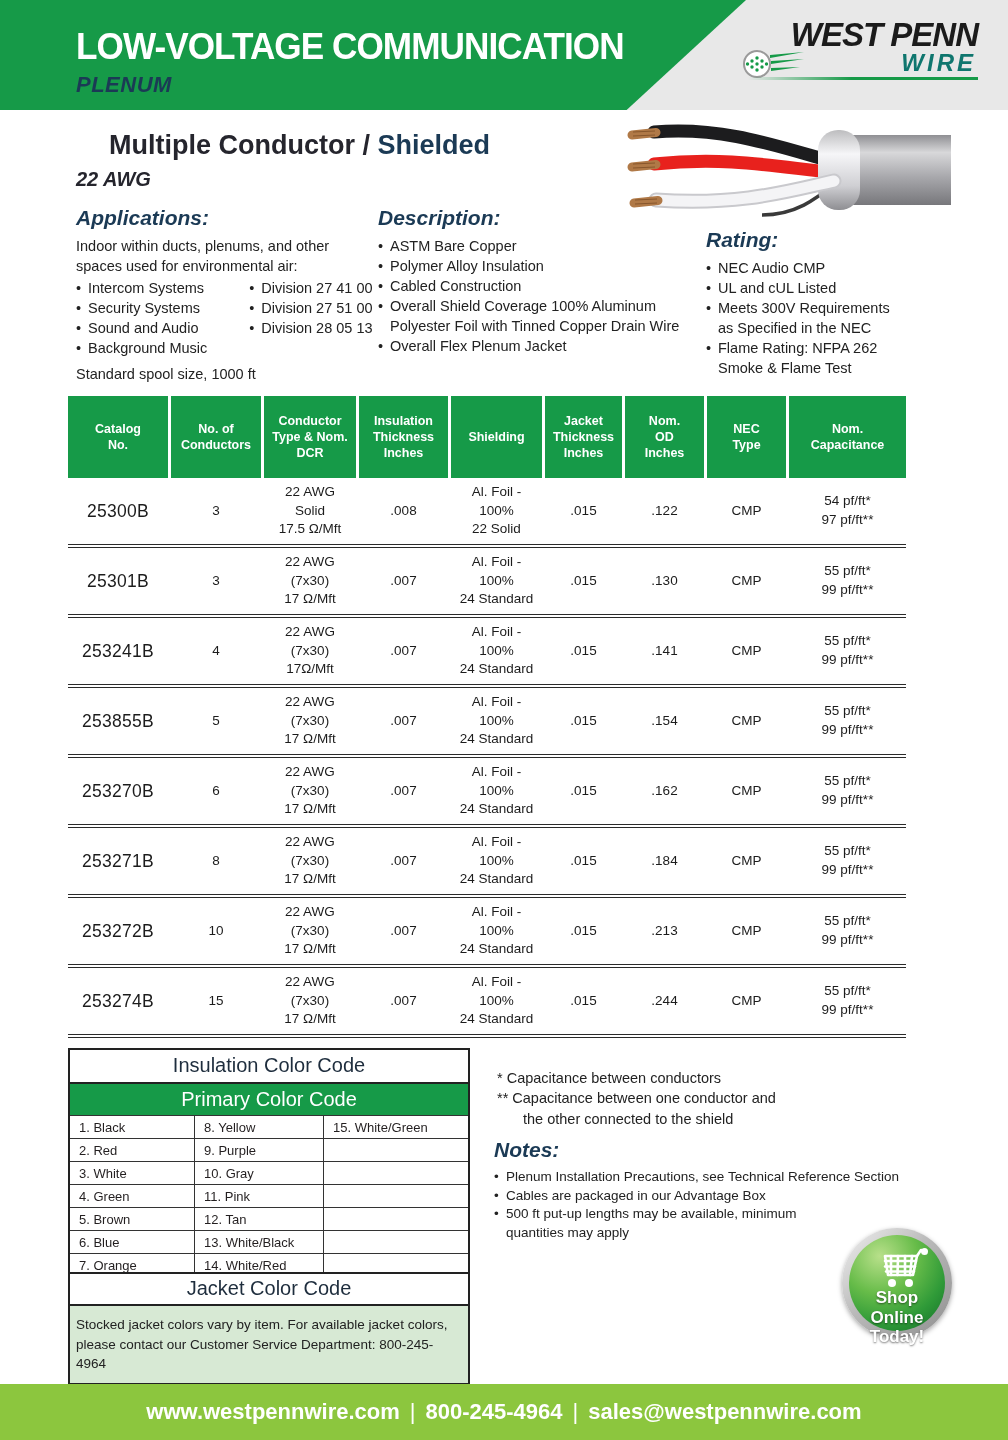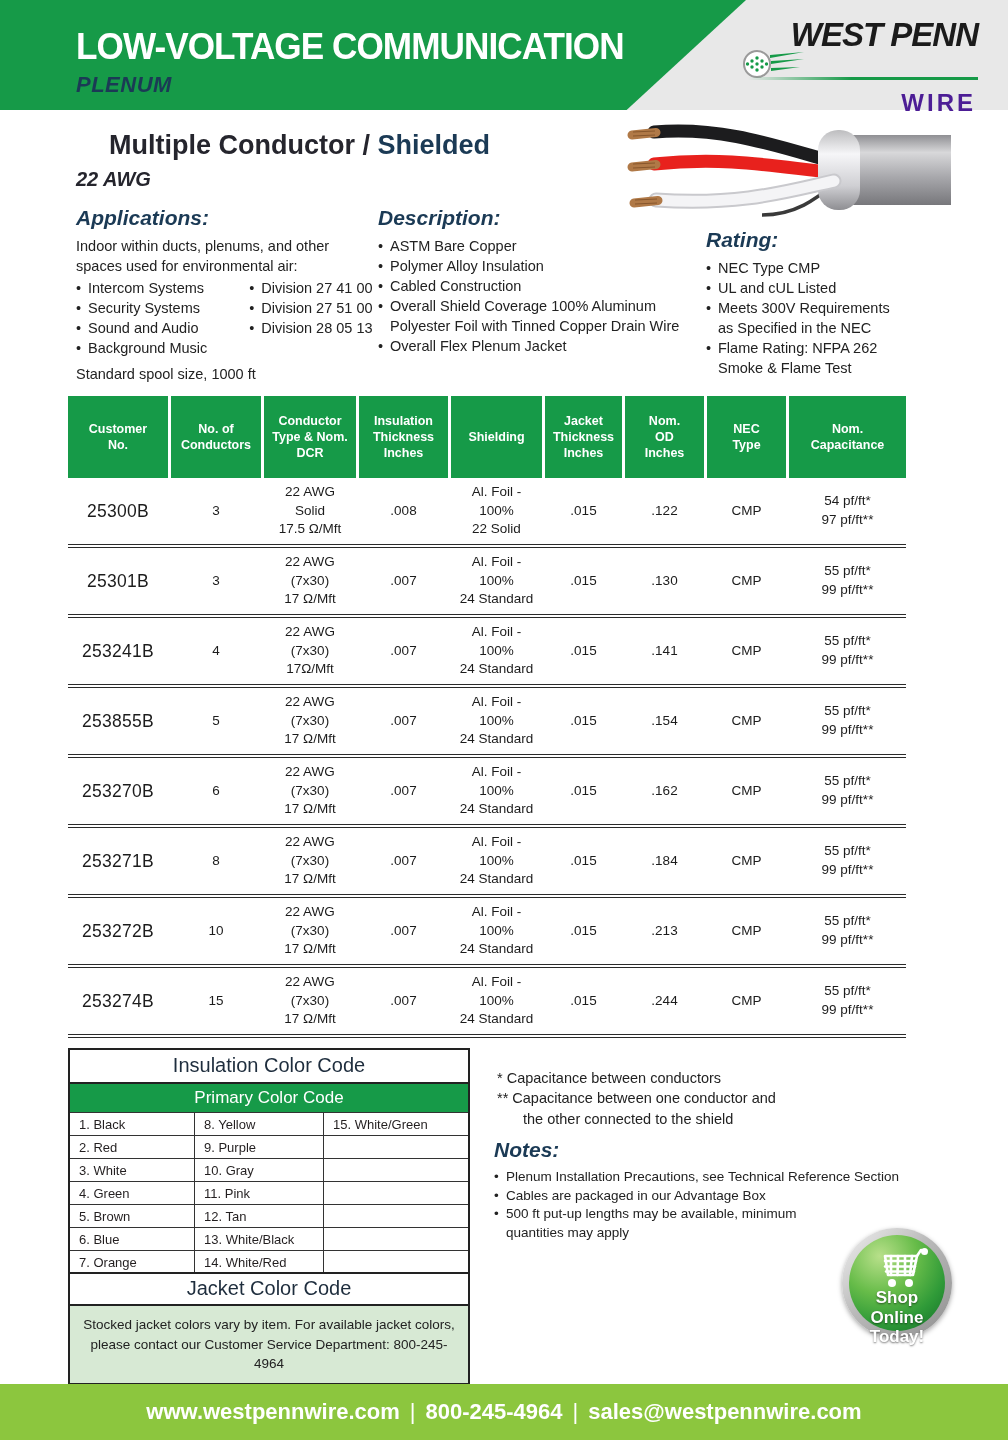--- a/index.html
+++ b/index.html
@@ -11,22 +11,22 @@
   .hdr-gray { position:absolute; top:0; left:0; width:1008px; height:110px; background:#e8e8e8; }
   .hdr-green { position:absolute; top:0; left:0; width:746px; height:110px; background:#169a48;
                clip-path:polygon(0 0, 100% 0, 84% 100%, 0 100%); }
   .hdr-title { position:absolute; top:26px; left:76px; color:#fff; font-size:37px; font-weight:700;
                letter-spacing:-1px; transform:scaleX(0.95); transform-origin:left; white-space:nowrap; }
   .hdr-sub { position:absolute; top:72px; left:76px; color:#1b3a55; font-size:22px; font-weight:700;
              font-style:italic; letter-spacing:0.5px; }
   .logo { position:absolute; top:18px; left:742px; width:236px; text-align:right; }
   .logo-top { color:#1b1b1b; font-size:33px; font-weight:700; font-style:italic; letter-spacing:-1px; line-height:1; }
   .logo-bottom { position:relative; height:30px; }
-  .logo-wire { position:absolute; right:2px; top:0; color:#4c1d95; font-size:24px; font-weight:700;
-               letter-spacing:3px; line-height:1;margin-top:40px; }
+  .logo-wire { position:absolute; right:2px; top:0; color:#0f766e; font-size:24px; font-weight:700;
+               font-style:italic; letter-spacing:3px; line-height:1; }
   .logo-rule { position:absolute; right:0; top:26px; width:230px; height:3px;
                background:linear-gradient(to right, rgba(22,154,72,0), #169a48 45%, #169a48); }
   .logo-circle { position:absolute; left:0px; top:-2px; }
 
   
   .prod-title { position:absolute; top:130px; left:76px; font-size:27px; font-weight:700; }
   .prod-title .t1 { color:#25252d;margin-left:33px; }
   .prod-title .t2 { color:#1b3a55; }
   .prod-gauge { position:absolute; top:168px; left:76px; font-size:20px; font-weight:700; font-style:italic; color:#25252d; }
 
@@ -54,28 +54,28 @@
                  display:flex; align-items:center; justify-content:center; height:82px; line-height:1.3;
                  white-space:pre-line; }
   .trow { border-bottom:4px double #2a2a2a; }
   .trow .cell { height:66px; display:flex; align-items:center; justify-content:center; text-align:center;
                 font-size:13.5px; line-height:1.4; white-space:pre-line; color:#1c1c1c; }
   .trow .cell.catalog { font-size:17.5px; letter-spacing:0.3px; }
 
   
   .ccbox { position:absolute; top:1048px; left:68px; width:402px; border:2px solid #222; background:#fff; }
   .ccbox-title { text-align:center; font-size:20px; color:#1e2d3d; padding:4px 6px 5px; border-bottom:2px solid #222; }
-  .ccbox-green { background:#169a48; color:#fff; text-align:center; font-size:17px; padding:4px 0; }
+  .ccbox-green { background:#169a48; color:#fff; text-align:center; font-size:20px; padding:4px 0; }
   .cc-grid { display:grid; grid-template-columns:125px 129px 144px; }
   .cc-grid .cc-cell { border-top:1px solid #333; border-right:1px solid #333; font-size:13px; padding:3.5px 0 3.5px 9px; }
   .cc-grid .cc-cell:nth-child(3n) { border-right:none; }
 
   .jcbox { position:absolute; top:1272px; left:68px; width:402px; border:2px solid #222; background:#fff; }
   .jcbox-title { text-align:center; font-size:20px; color:#1e2d3d; padding:3px 0 4px; border-bottom:2px solid #222; }
-  .jcbox-body { background:#d7e9d4; text-align:center; font-size:13.5px; line-height:1.45; padding:9px 6px; color:#222; }
+  .jcbox-body { background:#d7e9d4; text-align:left; font-size:13.5px; line-height:1.45; padding:9px 6px; color:#222; }
 
   
   .footnotes { position:absolute; top:1068px; left:497px; width:420px; font-size:14.5px; line-height:1.4; color:#222; }
   .fn-line { padding-left:26px; text-indent:-26px; white-space:pre-line; }
   .notes { position:absolute; top:1138px; left:494px; width:440px; }
   .notes ul.blist li { font-size:13.5px; }
 
   
   .badge { position:absolute; top:1228px; left:842px; width:110px; height:110px; border-radius:50%;
            background:linear-gradient(135deg,#f2f2f2 0%,#b9b9b9 45%,#8f8f8f 100%);
@@ -208,34 +208,34 @@
       <li class="pre">Cabled Construction</li>
       <li class="pre">Overall Shield Coverage 100% Aluminum
 Polyester Foil with Tinned Copper Drain Wire</li>
       <li class="pre">Overall Flex Plenum Jacket</li>
     </ul>
   </div>
 
   <div class="col-rating">
     <div class="sec-heading">Rating:</div>
     <ul class="blist">
-      <li class="pre">NEC Type CMP</li>
+      <li class="pre">NEC Audio CMP</li>
       <li class="pre">UL and cUL Listed</li>
       <li class="pre">Meets 300V Requirements
 as Specified in the NEC</li>
       <li class="pre">Flame Rating: NFPA 262
 Smoke &amp; Flame Test</li>
     </ul>
   </div>
 
   <div class="spool-note">Standard spool size, 1000 ft</div>
 
   <div class="ptable">
     <div class="grid9 thead">
-      <div class="cell">Customer
+      <div class="cell">Catalog
 No.</div>
       <div class="cell">No. of
 Conductors</div>
       <div class="cell">Conductor
 Type &amp; Nom.
 DCR</div>
       <div class="cell">Insulation
 Thickness
 Inches</div>
       <div class="cell">Shielding</div>

